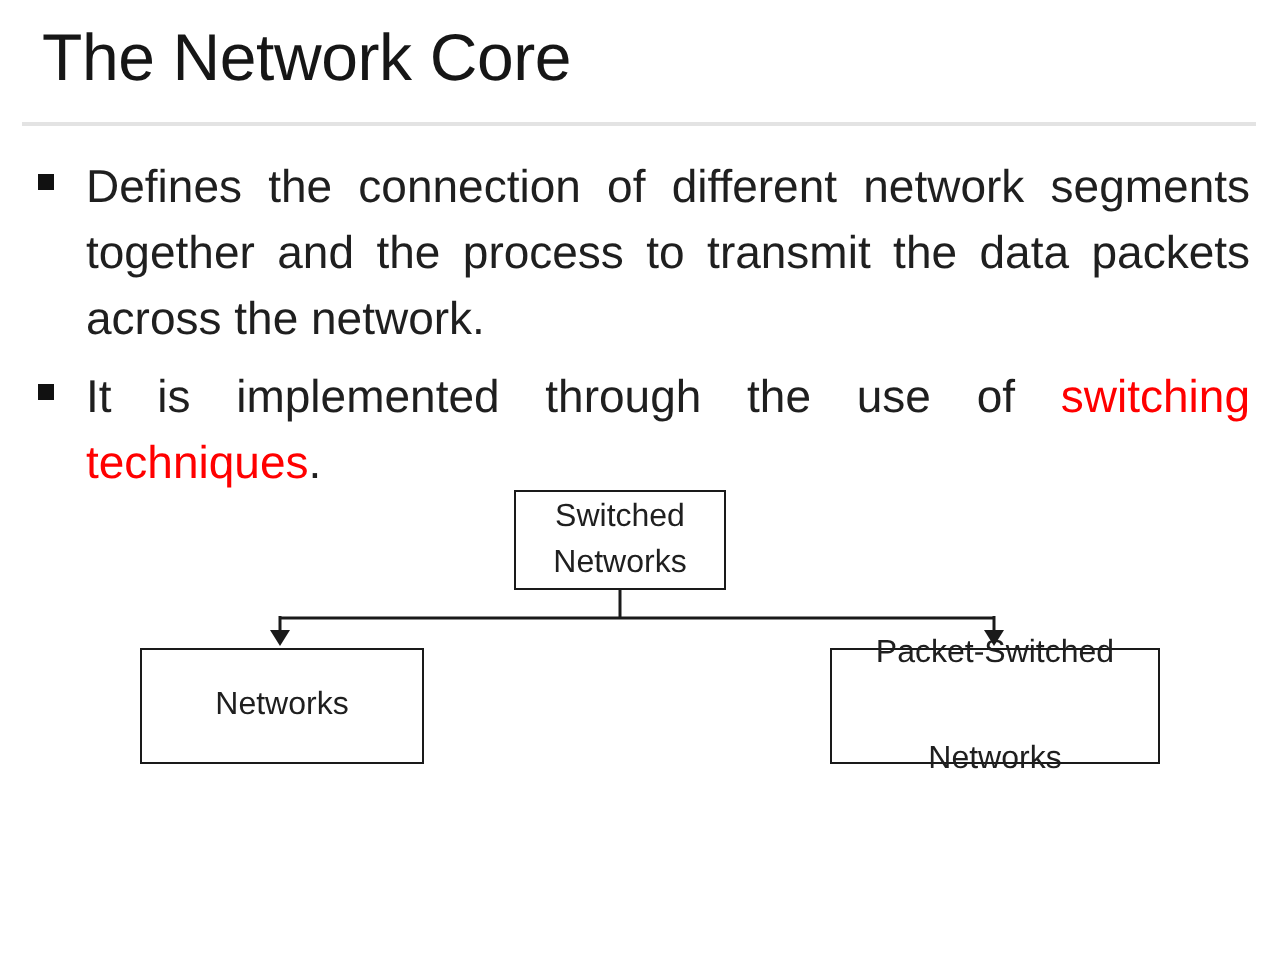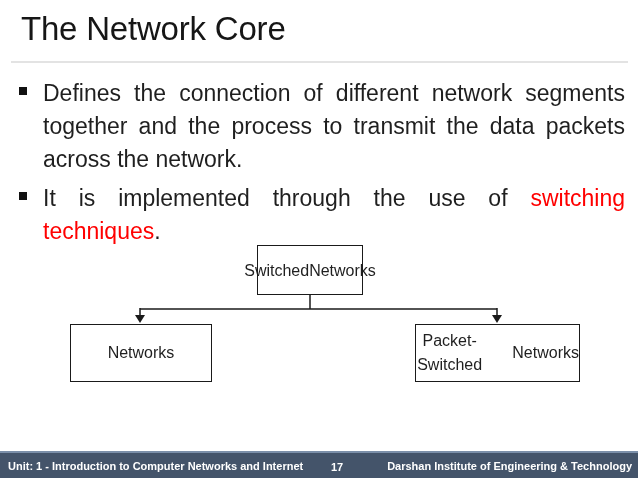--- a/index.html
+++ b/index.html
@@ -35,21 +35,21 @@
     background:#111111;
   }
   .jline{text-align:justify;text-align-last:justify;}
   .lline{text-align:left;}
   .red{color:#ff0000;}
 
   
   .dbox{
     position:absolute;box-sizing:border-box;
     border:1.5px solid #1a1a1a;background:#ffffff;
-    display:flex;flex-direction:row;justify-content:center;align-items:center;
+    display:flex;flex-direction:column;justify-content:center;align-items:center;
     font-size:16px;line-height:24px;color:#1f1f1f;text-align:center;
   }
   .dbox-root{left:257px;top:245px;width:106px;height:50px;line-height:23px;}
   .dbox-left{left:70px;top:324px;width:142px;height:58px;}
   .dbox-right{left:415px;top:324px;width:165px;height:58px;gap:29px;}
   .connector-svg{position:absolute;left:0;top:0;pointer-events:none;}
 
   
   .footer{
     position:absolute;left:0;bottom:0;width:638px;height:27px;
@@ -101,19 +101,14 @@
     <div class="dbox dbox-left">
       <div>Networks</div>
     </div>
 
     <div class="dbox dbox-right">
       <div>Packet-Switched</div>
       <div>Networks</div>
     </div>
   </div>
 
-  <div class="footer">
-    <span>Unit: 1 - Introduction to Computer Networks and Internet</span>
-    <span class="footer-page">17</span>
-    <span class="footer-right">Darshan Institute of Engineering &amp; Technology</span>
-  </div>
 
 </div>
 
 </body></html>

